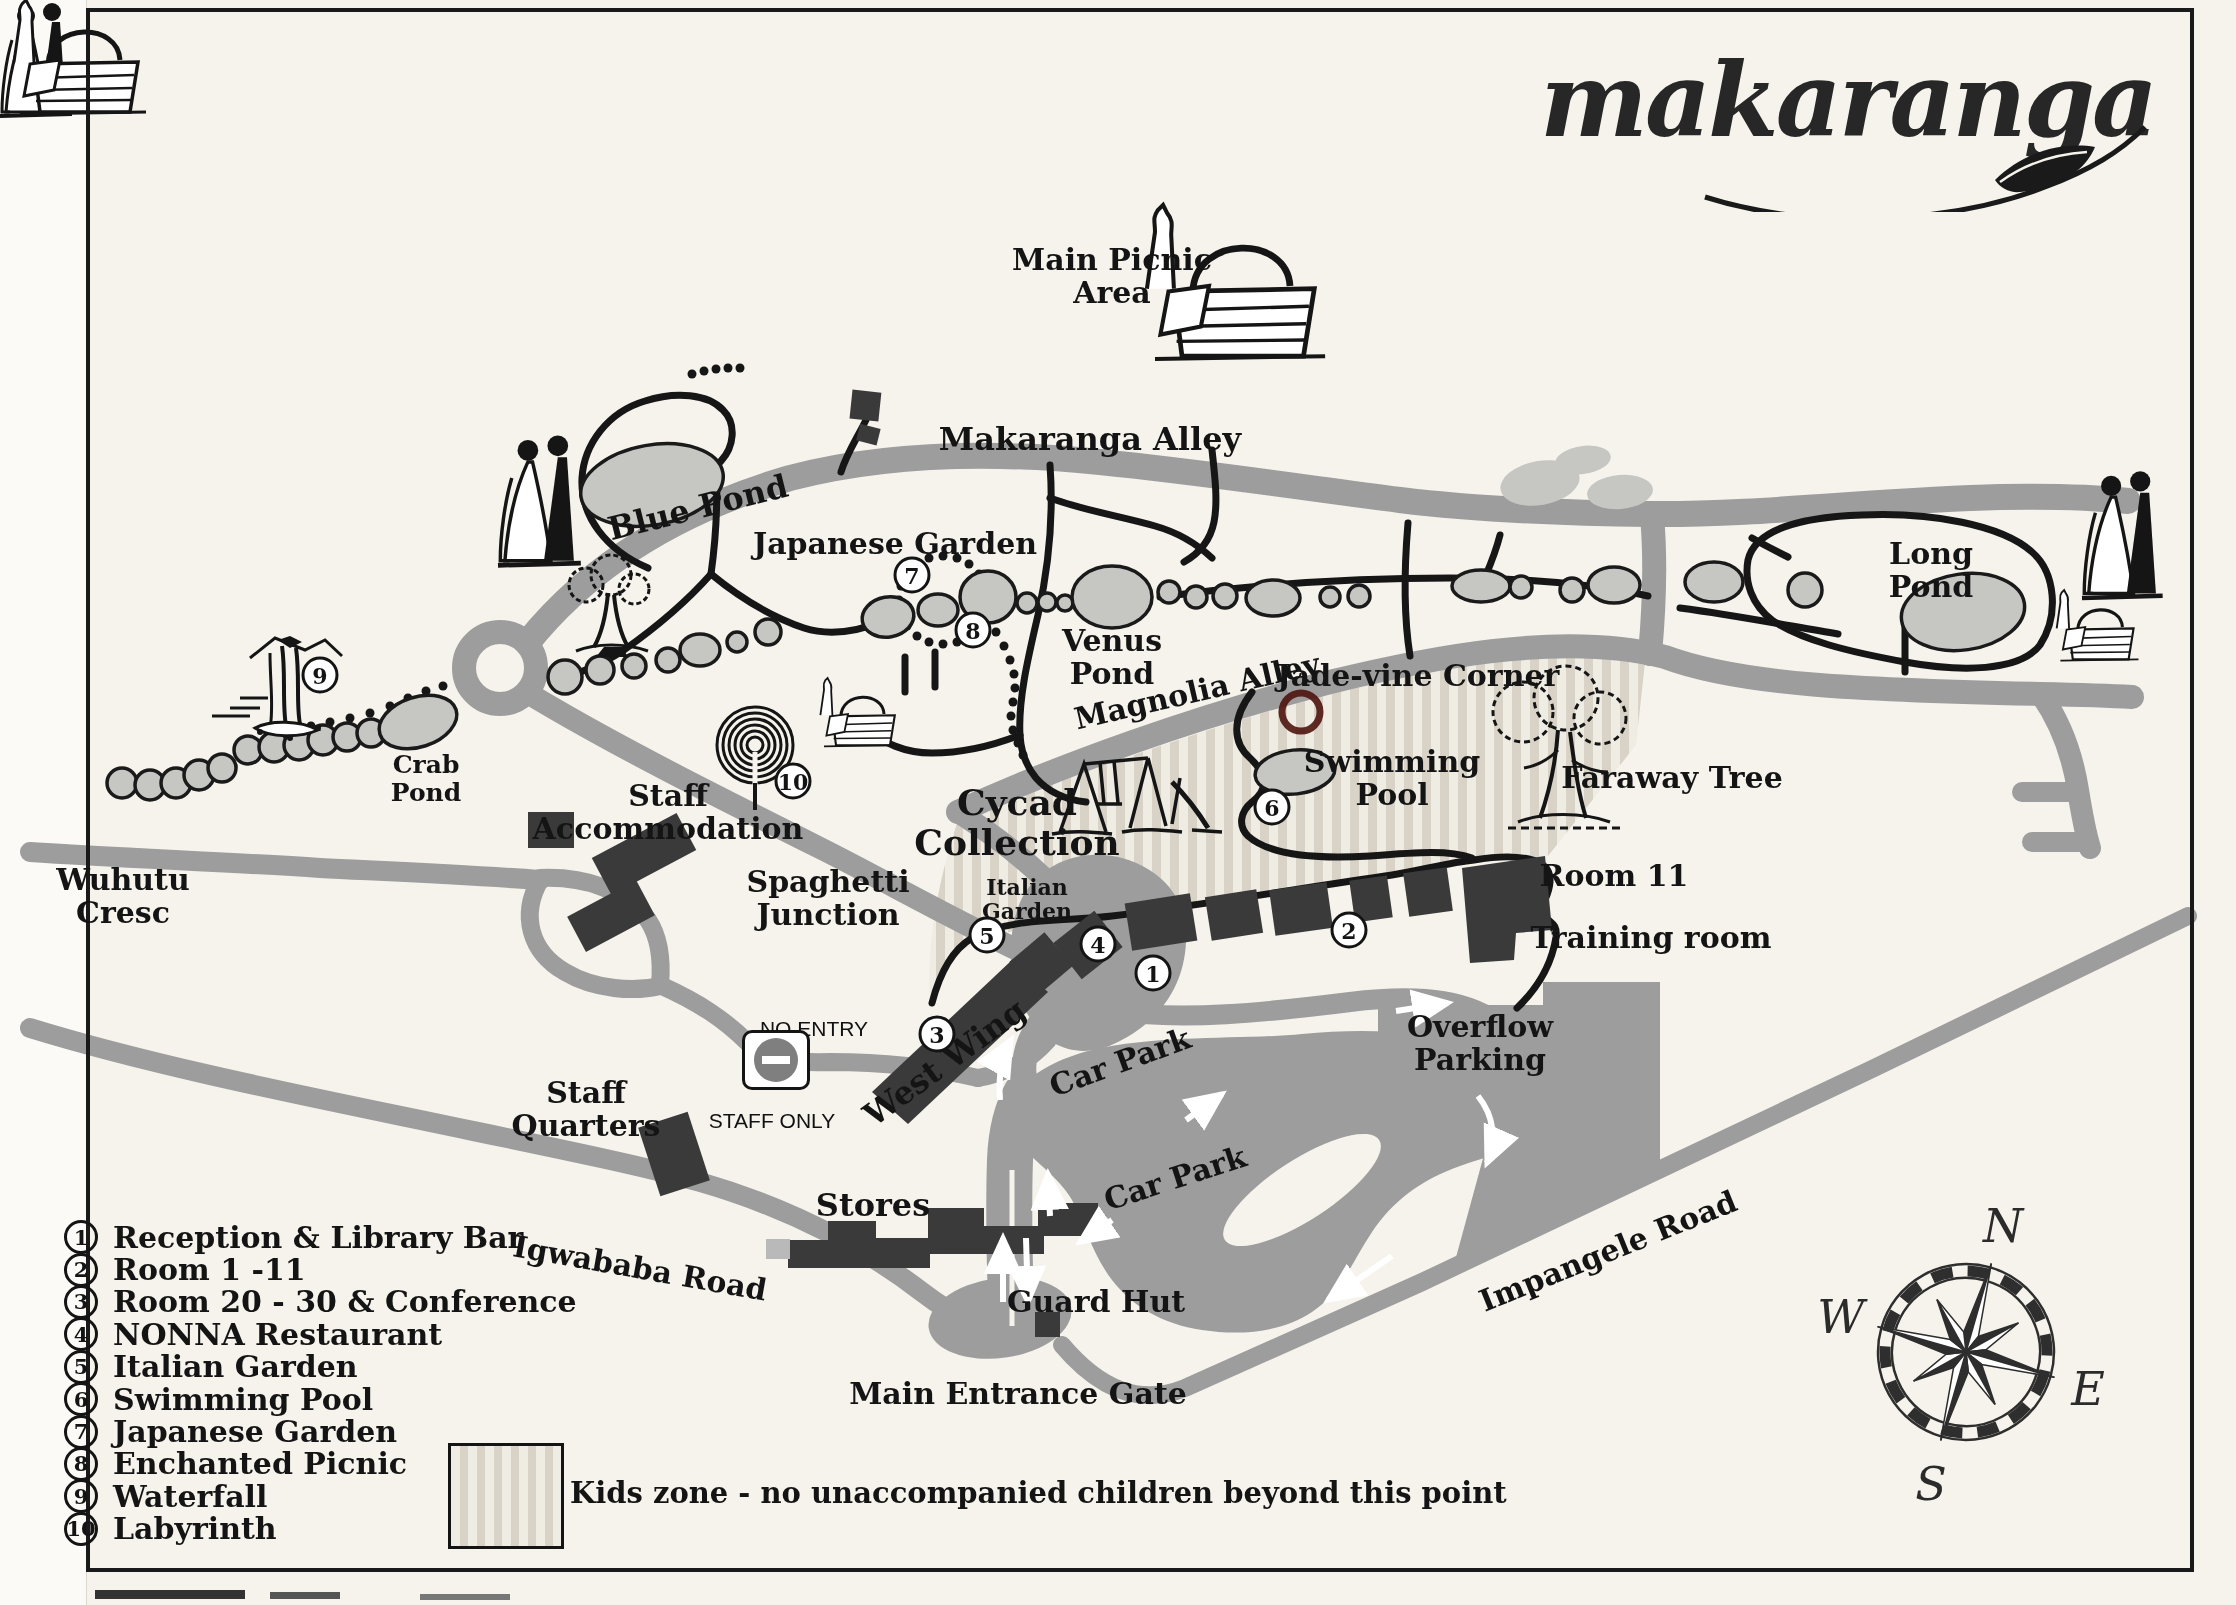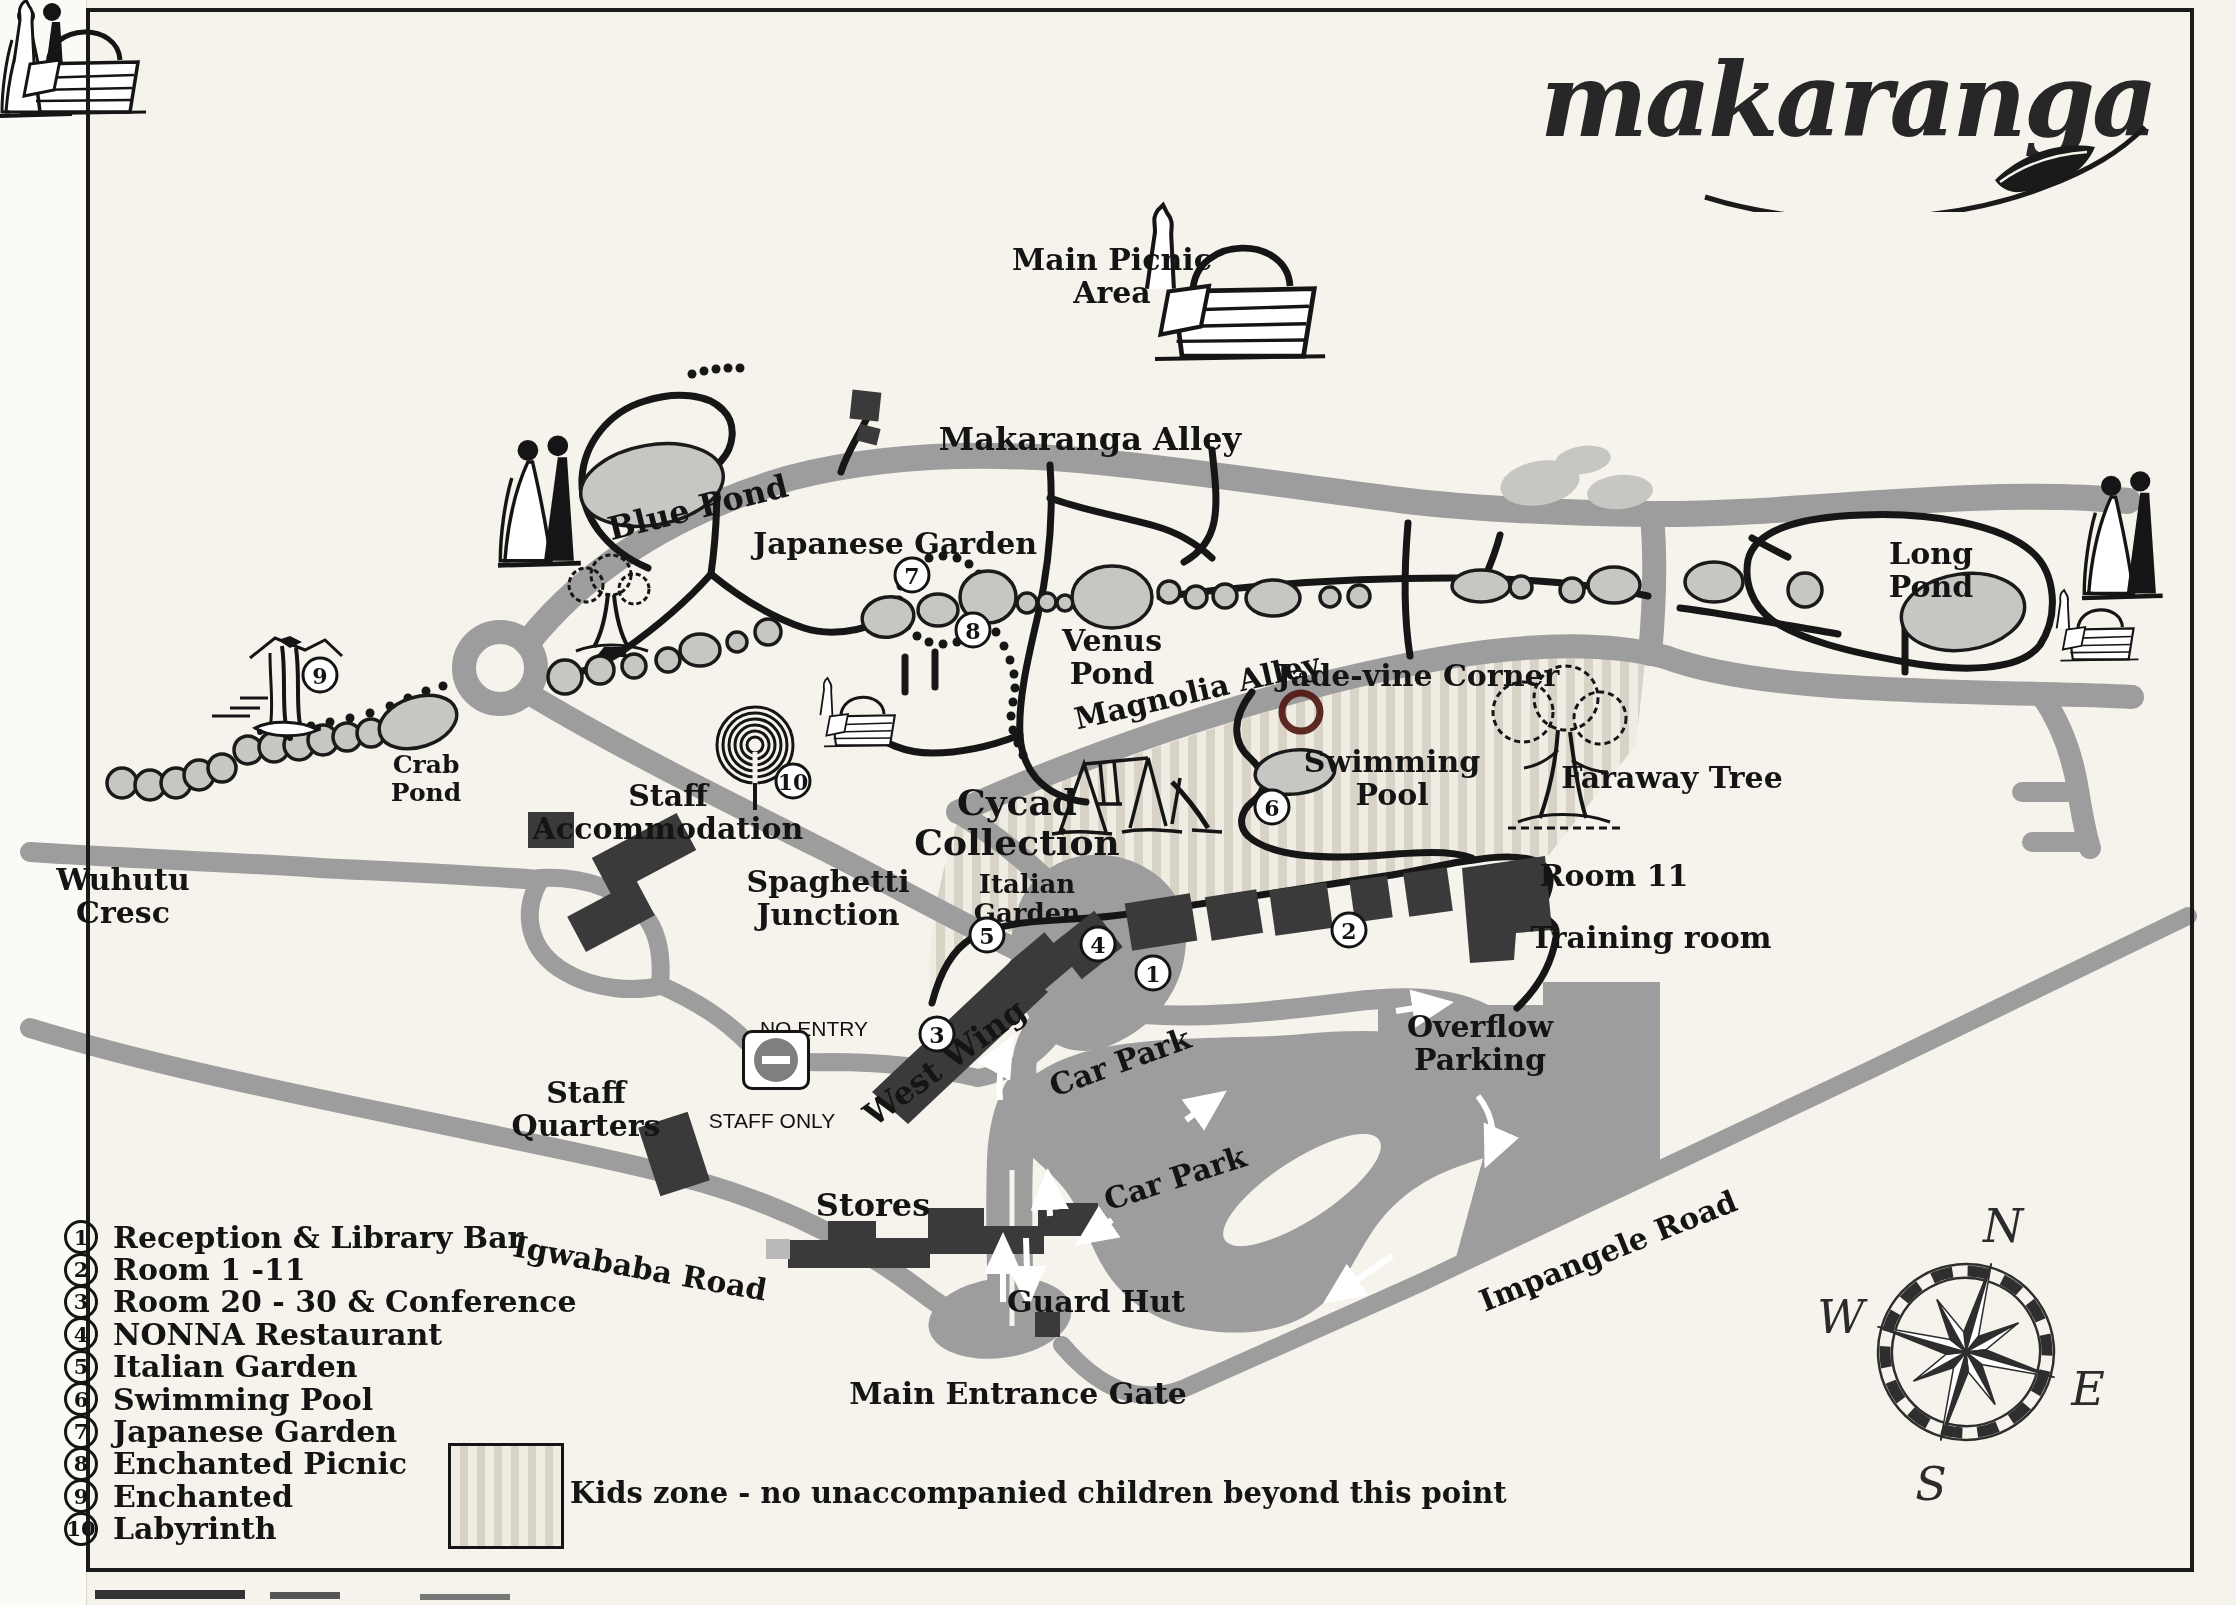--- a/index.html
+++ b/index.html
@@ -395,21 +395,21 @@
 Pond</div>
 <div class="map-label" style="left:1392px;top:778px;font-size:30px">Swimming
 Pool</div>
 <div class="map-label" style="left:1672px;top:777px;font-size:30px">Faraway Tree</div>
 <div class="map-label" style="left:668px;top:812px;font-size:30px">Staff
 Accommodation</div>
 <div class="map-label" style="left:828px;top:898px;font-size:30px">Spaghetti
 Junction</div>
 <div class="map-label" style="left:1017px;top:823px;font-size:36px">Cycad
 Collection</div>
-<div class="map-label" style="left:1027px;top:899px;font-size:26px">Italian
+<div class="map-label" style="left:1027px;top:899px;font-size:22px">Italian
 Garden</div>
 <div class="map-label" style="left:1614px;top:875px;font-size:30px">Room 11</div>
 <div class="map-label" style="left:1651px;top:937px;font-size:30px">Training room</div>
 <div class="map-label" style="left:123px;top:896px;font-size:30px">Wuhutu
 Cresc</div>
 <div class="map-label" style="left:586px;top:1109px;font-size:30px">Staff
 Quarters</div>
 <div class="map-label" style="left:945px;top:1063px;font-size:32px;--r:-36deg">West Wing</div>
 <div class="map-label" style="left:1120px;top:1062px;font-size:30px;--r:-20deg">Car Park</div>
 <div class="map-label" style="left:1175px;top:1178px;font-size:30px;--r:-18deg">Car Park</div>
@@ -460,21 +460,21 @@
   <div class="legend-row">
     <span class="legend-num">7</span>
     <span class="legend-label">Japanese Garden</span>
   </div>
   <div class="legend-row">
     <span class="legend-num">8</span>
     <span class="legend-label">Enchanted Picnic</span>
   </div>
   <div class="legend-row">
     <span class="legend-num">9</span>
-    <span class="legend-label">Enchanted</span>
+    <span class="legend-label">Waterfall</span>
   </div>
   <div class="legend-row">
     <span class="legend-num">10</span>
     <span class="legend-label">Labyrinth</span>
   </div>
 </div>
 
 <div class="kids-swatch"></div>
 <div class="kids-note">Kids zone - no unaccompanied children beyond this point</div>
 

